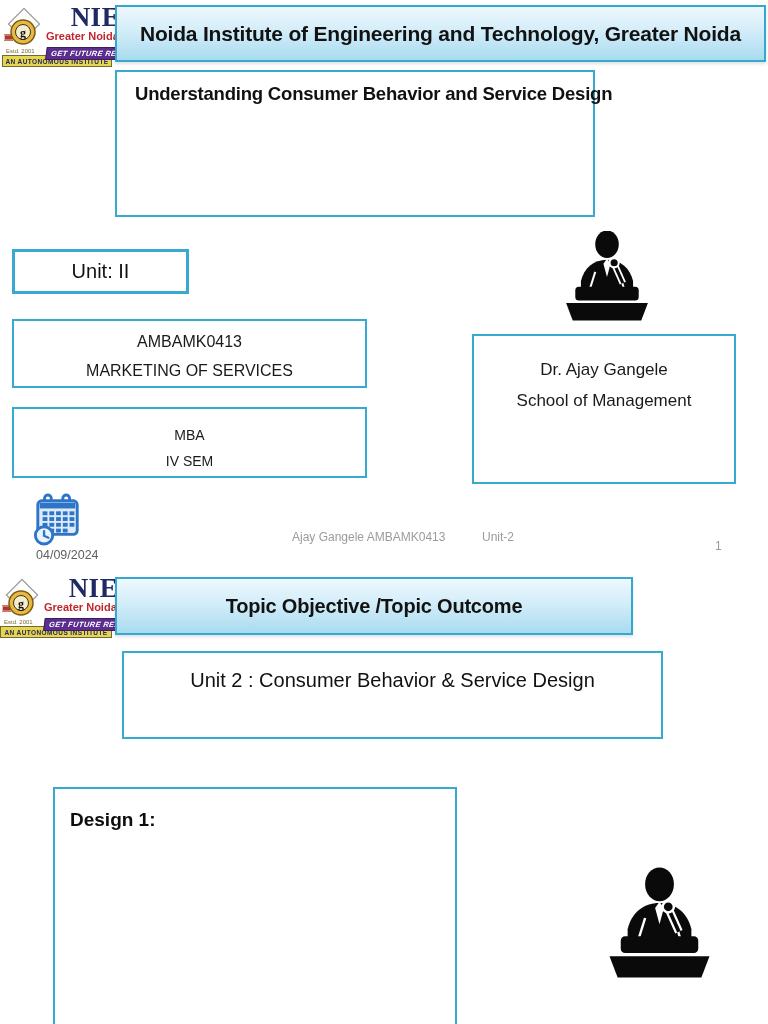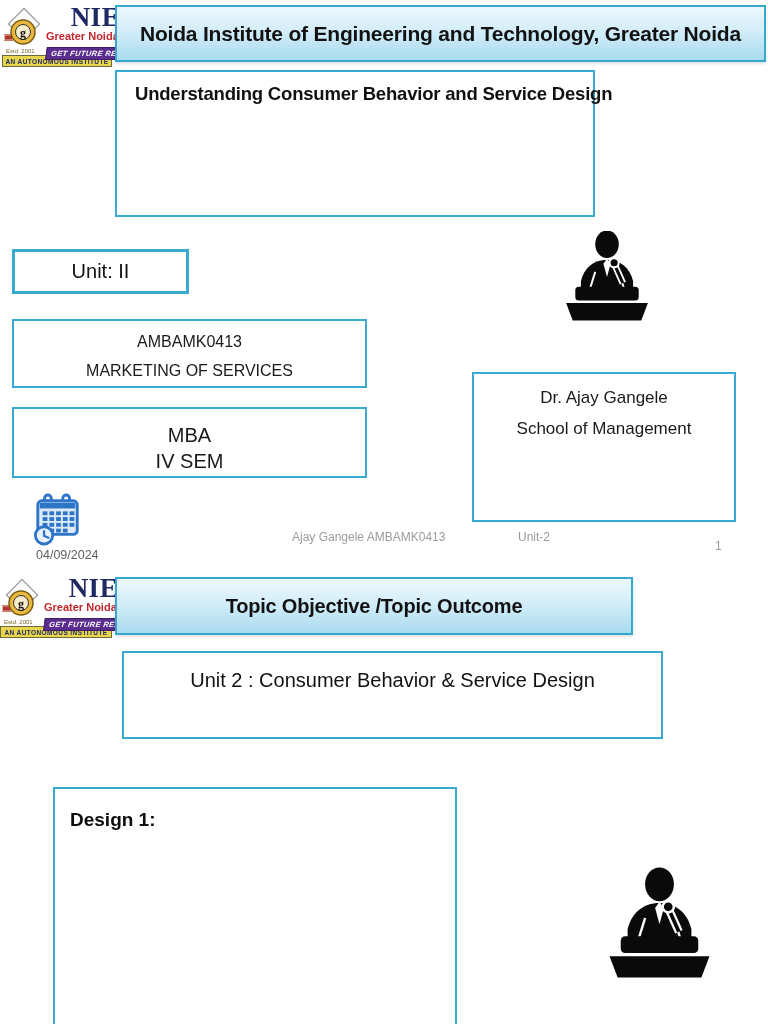--- a/index.html
+++ b/index.html
@@ -31,28 +31,28 @@
   
   .logo1 { left:2px; top:3px; width:110px; }
   .hb1 { left:115px; top:5px; width:651px; height:57px;justify-content:center; }
   .title-box { left:115px; top:70px; width:480px; height:147px; text-align:center; padding-top:11px; }
   .title-box .t { font-size:18.5px; font-weight:bold; color:#111; letter-spacing:-0.2px; white-space:nowrap;margin-left:18px; }
   .unit-box { left:12px; top:249px; width:177px; height:45px; display:flex; align-items:center; justify-content:center; border-width:3px; }
   .unit-box .t { font-size:20px; color:#111; }
   .course-box { left:12px; top:319px; width:355px; height:69px; text-align:center; padding-top:6px; }
   .course-box div { font-size:16px; color:#1a1a1a; line-height:29px; }
   .mba-box { left:12px; top:407px; width:355px; height:71px; text-align:center; padding-top:13px; }
-  .mba-box div { font-size:20px; color:#1a1a1a; line-height:26px; }
-  .instructor-box { left:472px; top:334px; width:264px; height:150px; text-align:center; padding-top:8px;margin-top:38px; }
+  .mba-box div { font-size:14px; color:#1a1a1a; line-height:26px; }
+  .instructor-box { left:472px; top:334px; width:264px; height:150px; text-align:center; padding-top:18px; }
   .instructor-box div { font-size:17px; color:#1a1a1a; line-height:31px; }
   .speaker1 { position:absolute; left:552px; top:231px; width:110px; height:90px; }
   .calendar { position:absolute; left:33px; top:493px; width:50px; height:54px; }
   .date-text { position:absolute; left:36px; top:548px; font-size:12.5px; color:#5f5f5f; }
   .footer-left { position:absolute; left:292px; top:530px; font-size:12px; color:#9b9b9b; }
-  .footer-mid { position:absolute; left:482px; top:530px; font-size:12px; color:#9b9b9b;margin-left:36px; }
+  .footer-mid { position:absolute; left:482px; top:530px; font-size:12px; color:#9b9b9b; }
   .page-num { position:absolute; left:715px; top:539px; font-size:12px; color:#9b9b9b; }
 
   
   .logo2 { left:0px; top:574px; width:112px; }
   .hb2 { left:115px; top:577px; width:518px; height:58px; }
   .hb2 .hb-text { font-size:20px; }
   .unit2-box { left:122px; top:651px; width:541px; height:88px; text-align:center; padding-top:16px; }
   .unit2-box .t { font-size:20px; color:#111; white-space:nowrap; }
   .topic-box { left:53px; top:787px; width:404px; height:250px; padding:20px 17px 0 15px; }
   .topic-heading { font-size:19px; font-weight:bold; color:#0d0d0d; }

